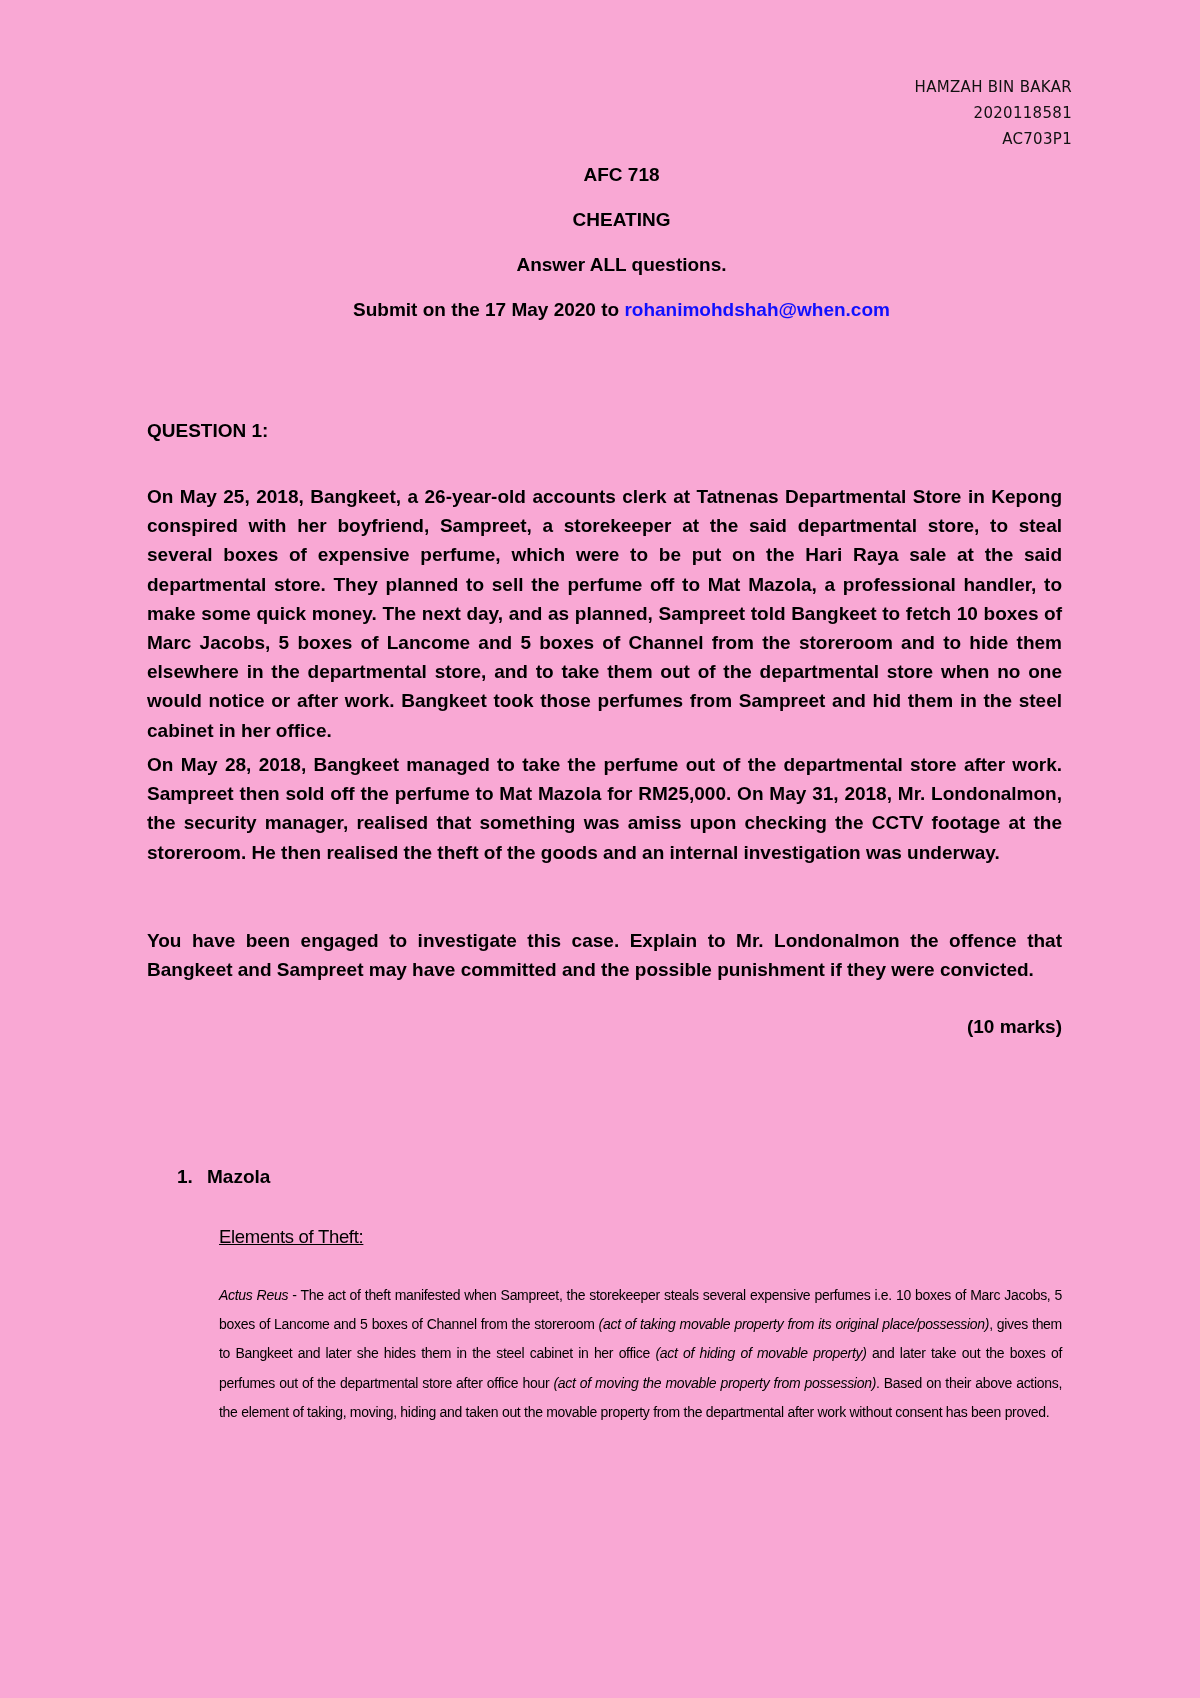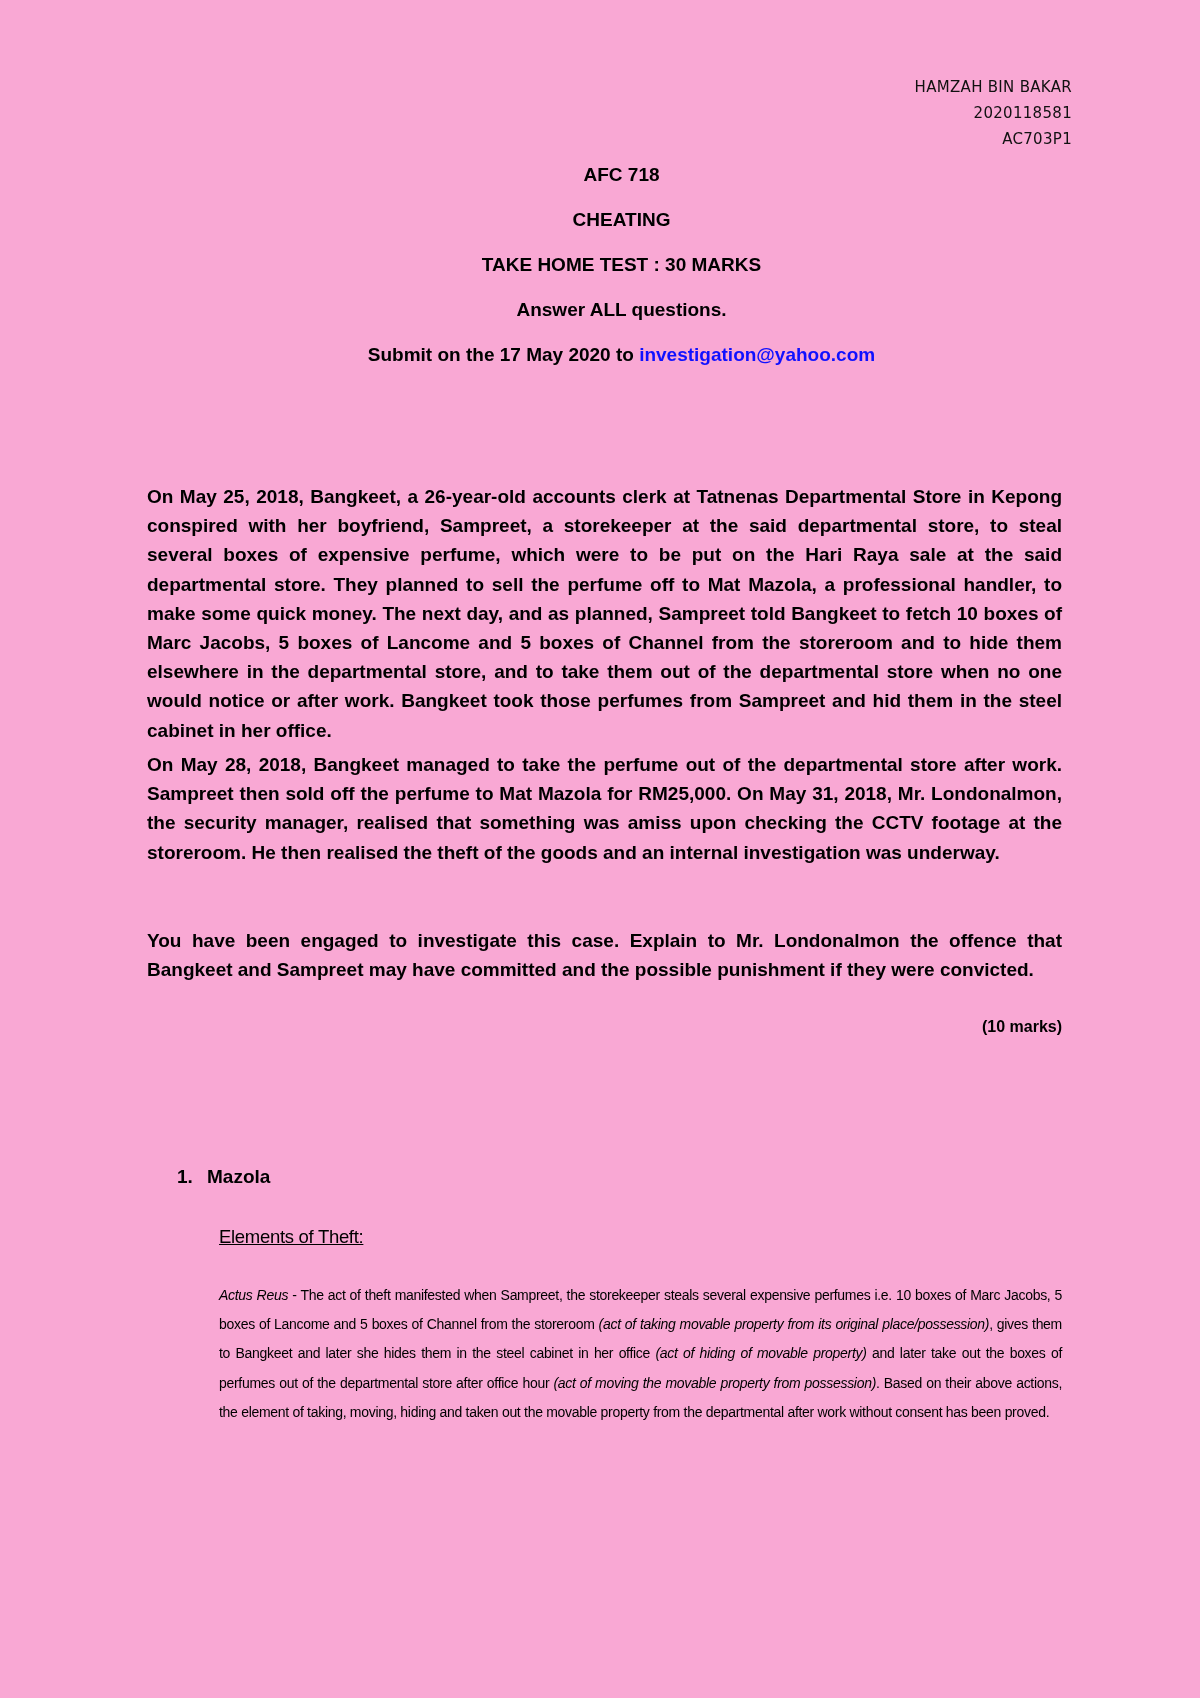--- a/index.html
+++ b/index.html
@@ -56,21 +56,21 @@
     .q-label { top: 416px; }
     .para1 { top: 482px; }
     .para2 { top: 750px; }
     .para3 { top: 926px; }
     .marks {
       position: absolute;
       right: 138px;
       top: 1012px;
       font-family: "Liberation Sans", sans-serif;
       font-weight: bold;
-      font-size: 16px;
+      font-size: 19px;
       line-height: 29px;
     }
     .answer {
       position: absolute;
       left: 147px;
       width: 915px;
       top: 1071px;
       font-family: "Liberation Sans", sans-serif;
       font-size: 18.5px;
       line-height: 29.2px;
@@ -117,27 +117,27 @@
 
   <div class="header-block">
     <div>HAMZAH BIN BAKAR</div>
     <div>2020118581</div>
     <div>AC703P1</div>
   </div>
 
   <div class="title-block">
     <div>AFC 718</div>
     <div>CHEATING</div>
-    <div>TAKE HOME TEST : 30 MARKS</div>
     <div>Answer ALL questions.</div>
     <div>
-      <span>Submit on the 17 May 2020 to </span><a class="email-link">investigation@yahoo.com</a>
+      <span>Submit on the 17 May 2020 to </span><a class="email-link">rohanimohdshah@when.com</a>
     </div>
   </div>
 
+  <div class="body-block bold q-label">QUESTION 1:</div>
 
   <div class="body-block bold para1">On May 25, 2018, Bangkeet, a 26-year-old accounts clerk at Tatnenas Departmental Store in Kepong conspired with her boyfriend, Sampreet, a storekeeper at the said departmental store, to steal several boxes of expensive perfume, which were to be put on the Hari Raya sale at the said departmental store. They planned to sell the perfume off to Mat Mazola, a professional handler, to make some quick money. The next day, and as planned, Sampreet told Bangkeet to fetch 10 boxes of Marc Jacobs, 5 boxes of Lancome and 5 boxes of Channel from the storeroom and to hide them elsewhere in the departmental store, and to take them out of the departmental store when no one would notice or after work. Bangkeet took those perfumes from Sampreet and hid them in the steel cabinet in her office.</div>
 
   <div class="body-block bold para2">On May 28, 2018, Bangkeet managed to take the perfume out of the departmental store after work. Sampreet then sold off the perfume to Mat Mazola for RM25,000. On May 31, 2018, Mr. Londonalmon, the security manager, realised that something was amiss upon checking the CCTV footage at the storeroom. He then realised the theft of the goods and an internal investigation was underway.</div>
 
   <div class="body-block bold para3">You have been engaged to investigate this case. Explain to Mr. Londonalmon the offence that Bangkeet and Sampreet may have committed and the possible punishment if they were convicted.</div>
 
   <div class="marks">(10 marks)</div>
 
 

